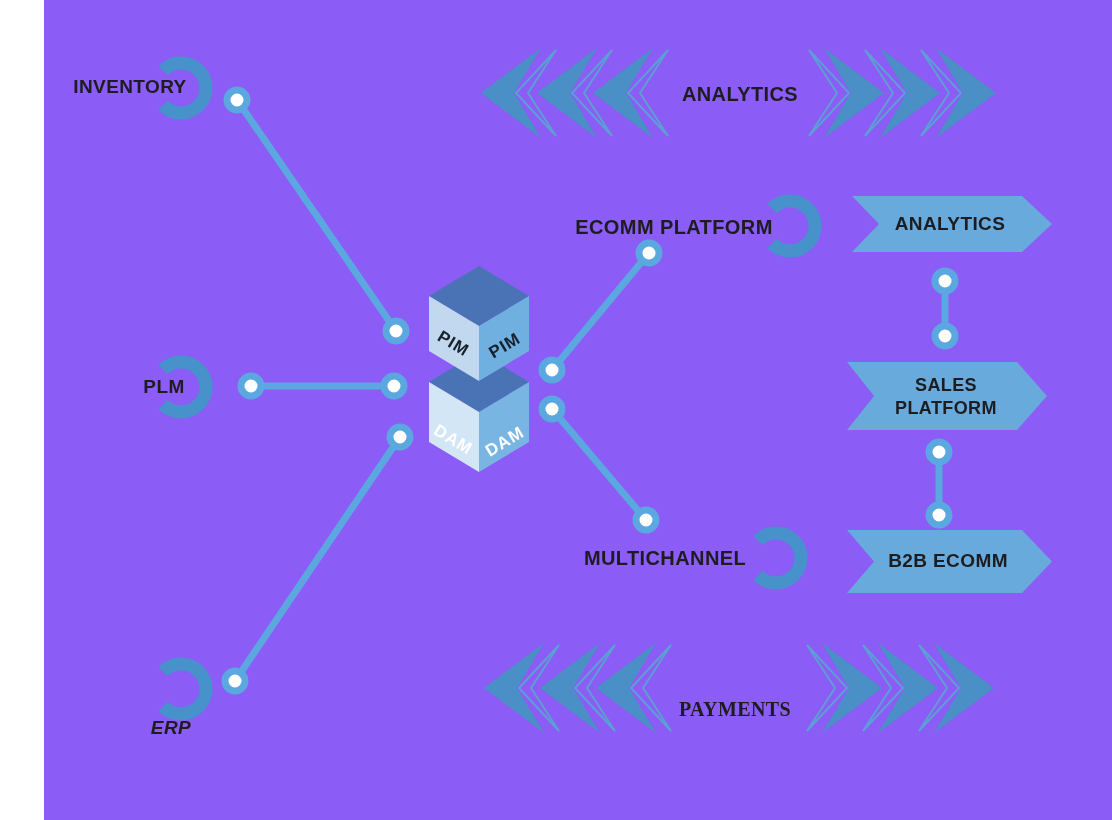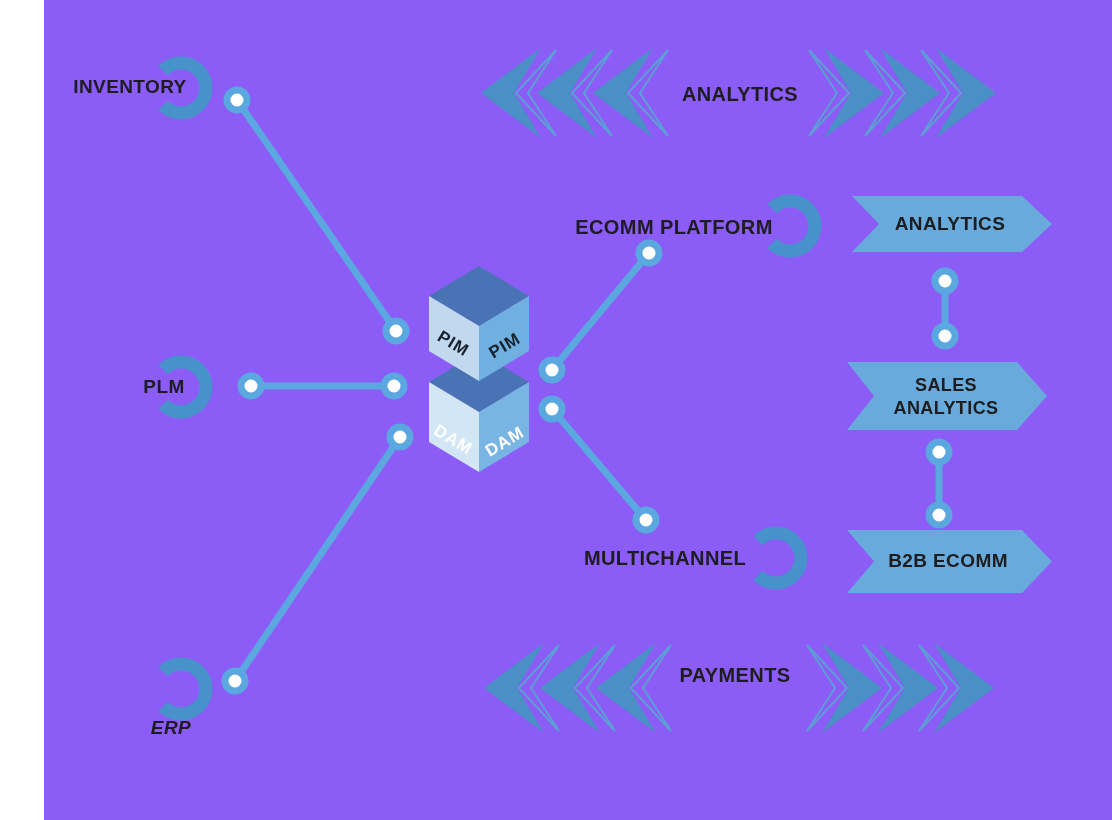--- a/index.html
+++ b/index.html
@@ -142,24 +142,24 @@
   </svg>
 
   <div class="lbl sz19" style="left:86px;top:87px;">INVENTORY</div>
   <div class="lbl sz19" style="left:120px;top:387px;">PLM</div>
   <div class="lbl sz19" style="left:127px;top:728px;font-style:italic;">ERP</div>
 
   <div class="lbl sz20" style="left:630px;top:227px;">ECOMM PLATFORM</div>
   <div class="lbl sz20" style="left:621px;top:558px;">MULTICHANNEL</div>
 
   <div class="lbl sz20" style="left:696px;top:94px;">ANALYTICS</div>
-  <div class="lbl sz20" style="left:691px;top:675px;">PAYMENTS</div>
+  <div class="lbl sz20" style="left:691px;top:709px;font-family:Liberation Serif, serif;">PAYMENTS</div>
 
   <div class="lbl sz19" style="left:906px;top:224px;">ANALYTICS</div>
-  <div class="lbl sz18 wrap" style="left:902px;top:396px;">SALES ANALYTICS</div>
+  <div class="lbl sz18 wrap" style="left:902px;top:396px;">SALES PLATFORM</div>
   <div class="lbl sz19" style="left:904px;top:561px;">B2B ECOMM</div>
 
   <div class="face-lbl rotL" style="left:409px;top:344px;">PIM</div>
   <div class="face-lbl rotR" style="left:461px;top:346px;">PIM</div>
   <div class="face-lbl rotL white" style="left:409px;top:440px;">DAM</div>
   <div class="face-lbl rotR white" style="left:461px;top:442px;">DAM</div>
 
 </div>
 
 </body></html>

